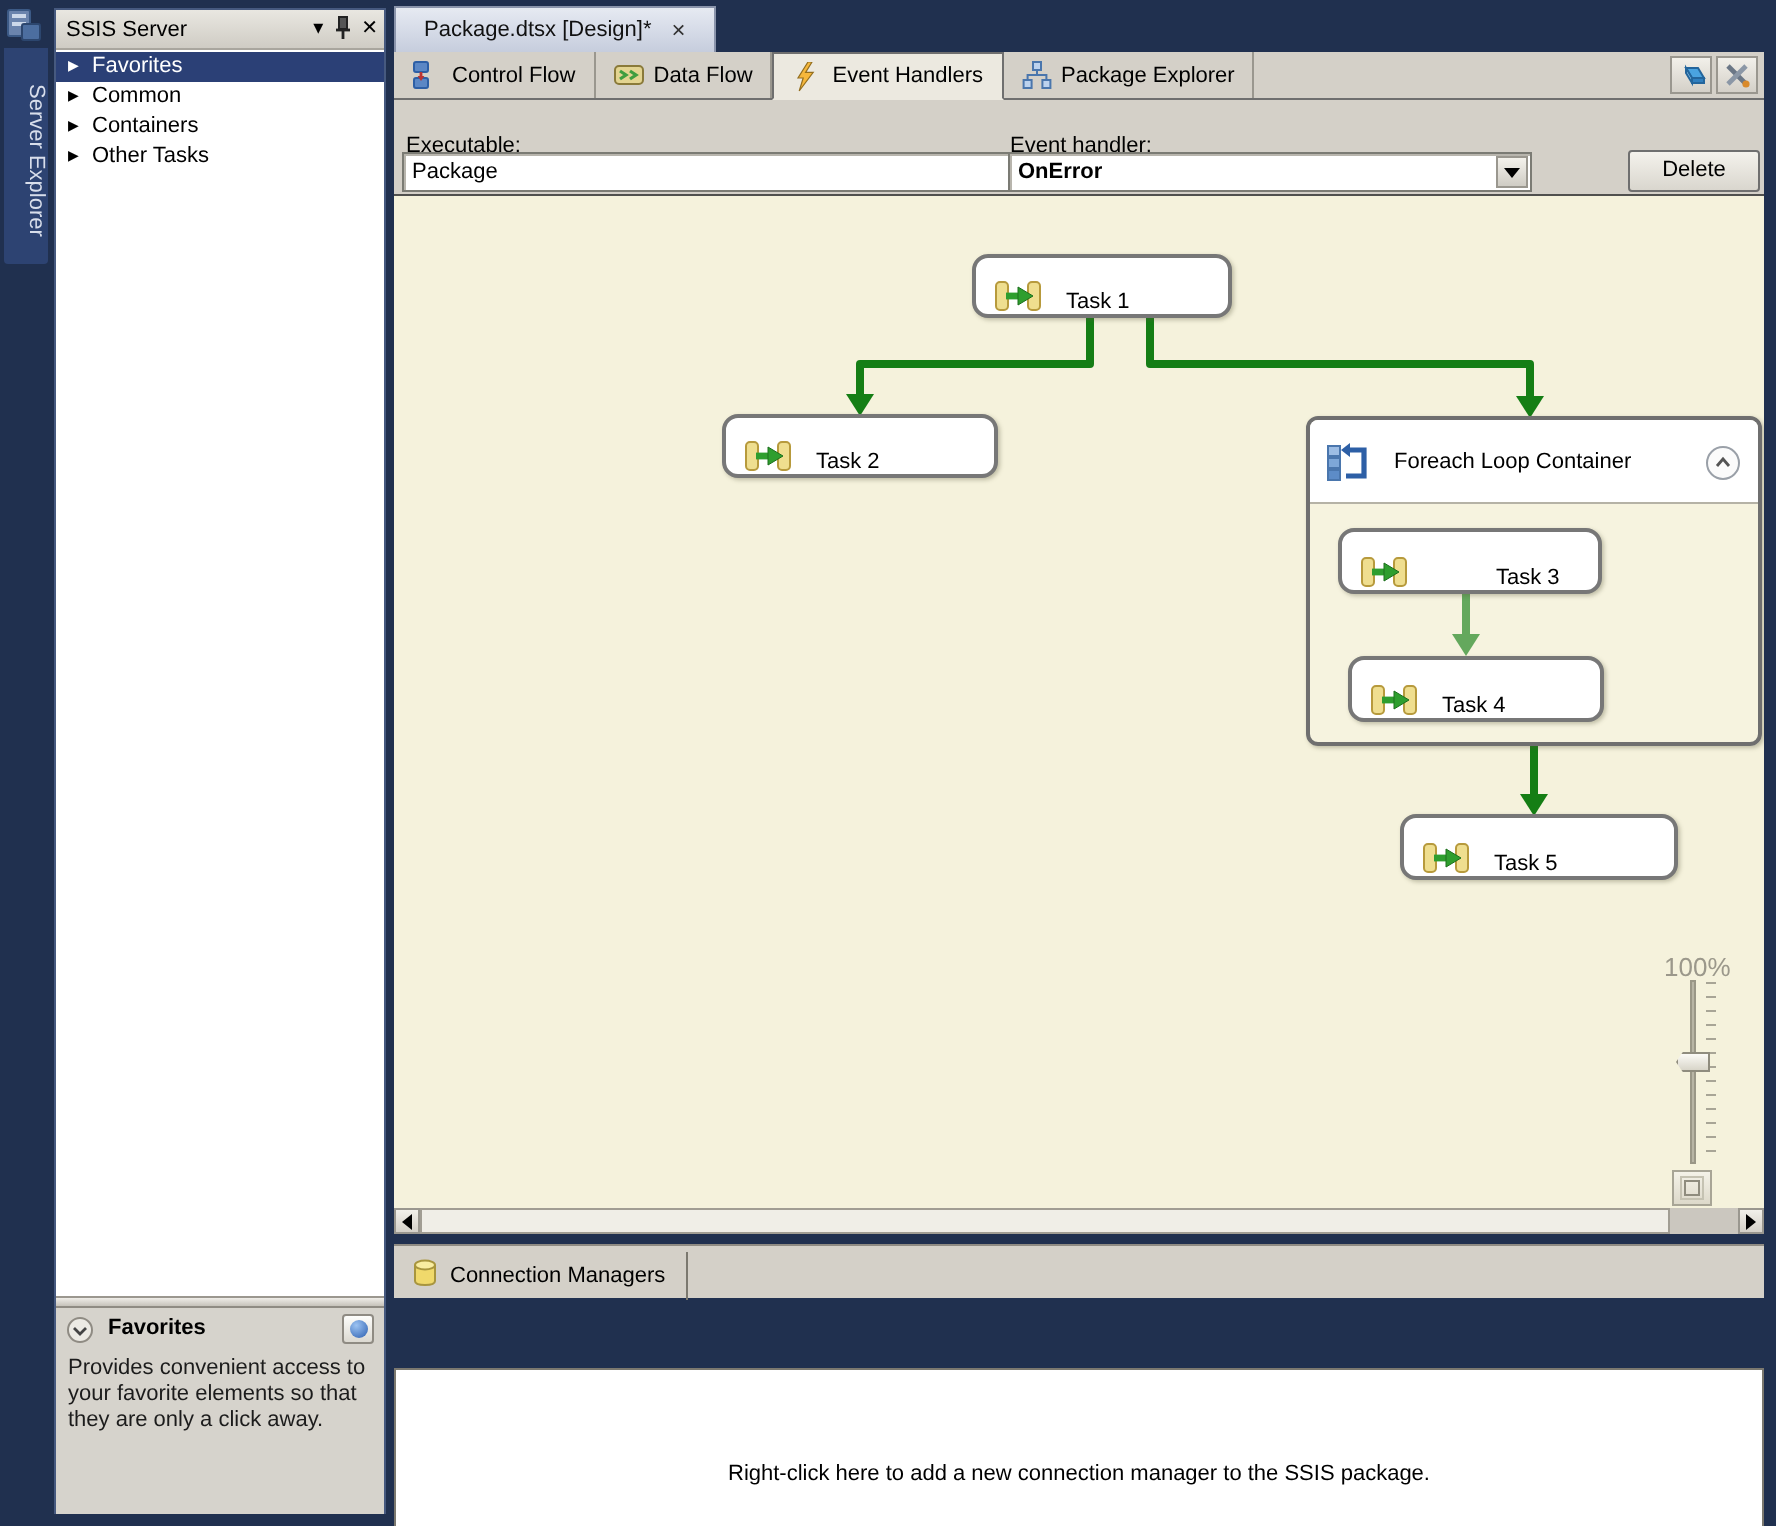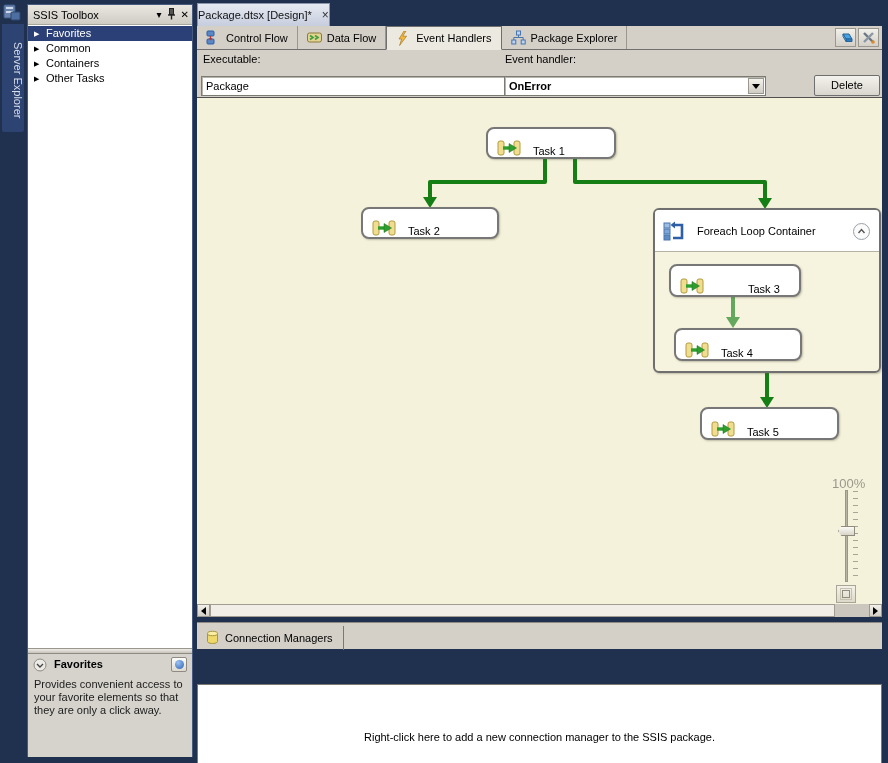--- a/index.html
+++ b/index.html
@@ -37,37 +37,37 @@
   .tb-help-btn { position:absolute; right:5px; top:3px; width:16px; height:15px;
                  background:linear-gradient(#fdfdfb,#dcd9d1); border:1px solid #8f8b83; border-radius:2px;
                  display:flex; align-items:center; justify-content:center; }
   .tb-help-btn i { width:9px; height:9px; border-radius:50%; background:radial-gradient(circle at 35% 30%,#9cc3f2,#2c5fb0); display:block; }
   .tb-help-text { padding:2px 6px; line-height:13px; color:#1c1c1c; }
 
   
   .main { position:absolute; left:197px; top:0; width:685px; height:757px; }
 
   .doc-tab { position:absolute; left:0; top:3px; height:23px; background:linear-gradient(#e6eaf2,#c6cddd);
-             border:1px solid #8a94ab; border-bottom:none; padding:0 0; line-height:22px;
+             border:1px solid #8a94ab; border-bottom:none; padding:0 14px; line-height:22px;
              display:flex; align-items:center; gap:10px; color:#111; }
   .doc-close { font-size:12px; line-height:12px; color:#333; }
 
   .design-tabs { position:absolute; left:0; top:26px; width:685px; height:24px; background:#d4d0c8;
                  border-bottom:1px solid #6f6f6f; display:flex; align-items:stretch; }
   .dtab { position:relative; display:flex; align-items:center; gap:5px; padding:0 9px;
           border-right:1px solid #9a978f; color:#000; }
   .dtab.sel { background:#ece9e0; border:1px solid #6f6f6f; border-bottom:1px solid #ece9e0; margin-bottom:-1px; }
   .dtab .ticon { width:15px; height:15px; display:inline-flex; }
   .tabs-right { position:absolute; right:3px; top:2px; display:flex; gap:2px; }
   .mini-btn { width:21px; height:19px; background:linear-gradient(#f2f0ea,#d4d0c8); border:1px solid #9a978f;
               display:flex; align-items:center; justify-content:center; }
 
   .toolbar { position:absolute; left:0; top:50px; width:685px; height:48px; background:#d4d0c8;
              border-bottom:1px solid #50504e; }
-  .tlabel { position:absolute; top:3px; color:#000; }
+  .tlabel { position:absolute; top:17px; color:#000; }
   .combo { position:absolute; top:26px; height:20px; background:#fff; border:1px solid #7b7b74;
            box-shadow:inset 1px 1px 0 #b8b5ad; }
   .combo .cv { position:absolute; left:4px; top:0; line-height:18px; }
   .combo .cv.bold { font-weight:bold; }
   .combo .cbtn { position:absolute; right:1px; top:1px; bottom:1px; width:16px;
                  background:linear-gradient(#f4f2ec,#cfccc4); border:1px solid #9a978f;
                  display:flex; align-items:center; justify-content:center; }
   .tri-down { width:0; height:0; border-left:4px solid transparent; border-right:4px solid transparent; border-top:5px solid #000; }
   .btn-delete { position:absolute; left:617px; top:25px; width:66px; height:21px;
                 background:linear-gradient(#f4f2ec,#d9d6ce); border:1px solid #6f6f6f; border-radius:2px;
@@ -138,21 +138,21 @@
         <rect x="8" y="9" width="9" height="8" rx="1" fill="#4c6ea0" stroke="#2c466e"></rect>
       </svg>
     </div>
     <div class="se-tab">
       <span>Server Explorer</span>
     </div>
   </div>
 
   <div class="toolbox">
     <div class="tb-title">
-      <span>SSIS Toolbox</span>
+      <span>SSIS Server</span>
       <span class="tb-title-icons">
         <span>▾</span>
         <span>
           <svg width="9" height="12" viewBox="0 0 9 12">
               <rect x="2.5" y="0.5" width="4" height="6" fill="#555" stroke="#222"></rect>
               <line x1="4.5" y1="7" x2="4.5" y2="11.5" stroke="#222" stroke-width="1.4"></line>
               <line x1="1" y1="7" x2="8" y2="7" stroke="#222" stroke-width="1.4"></line>
             </svg>
         </span>
         <span>✕</span>

